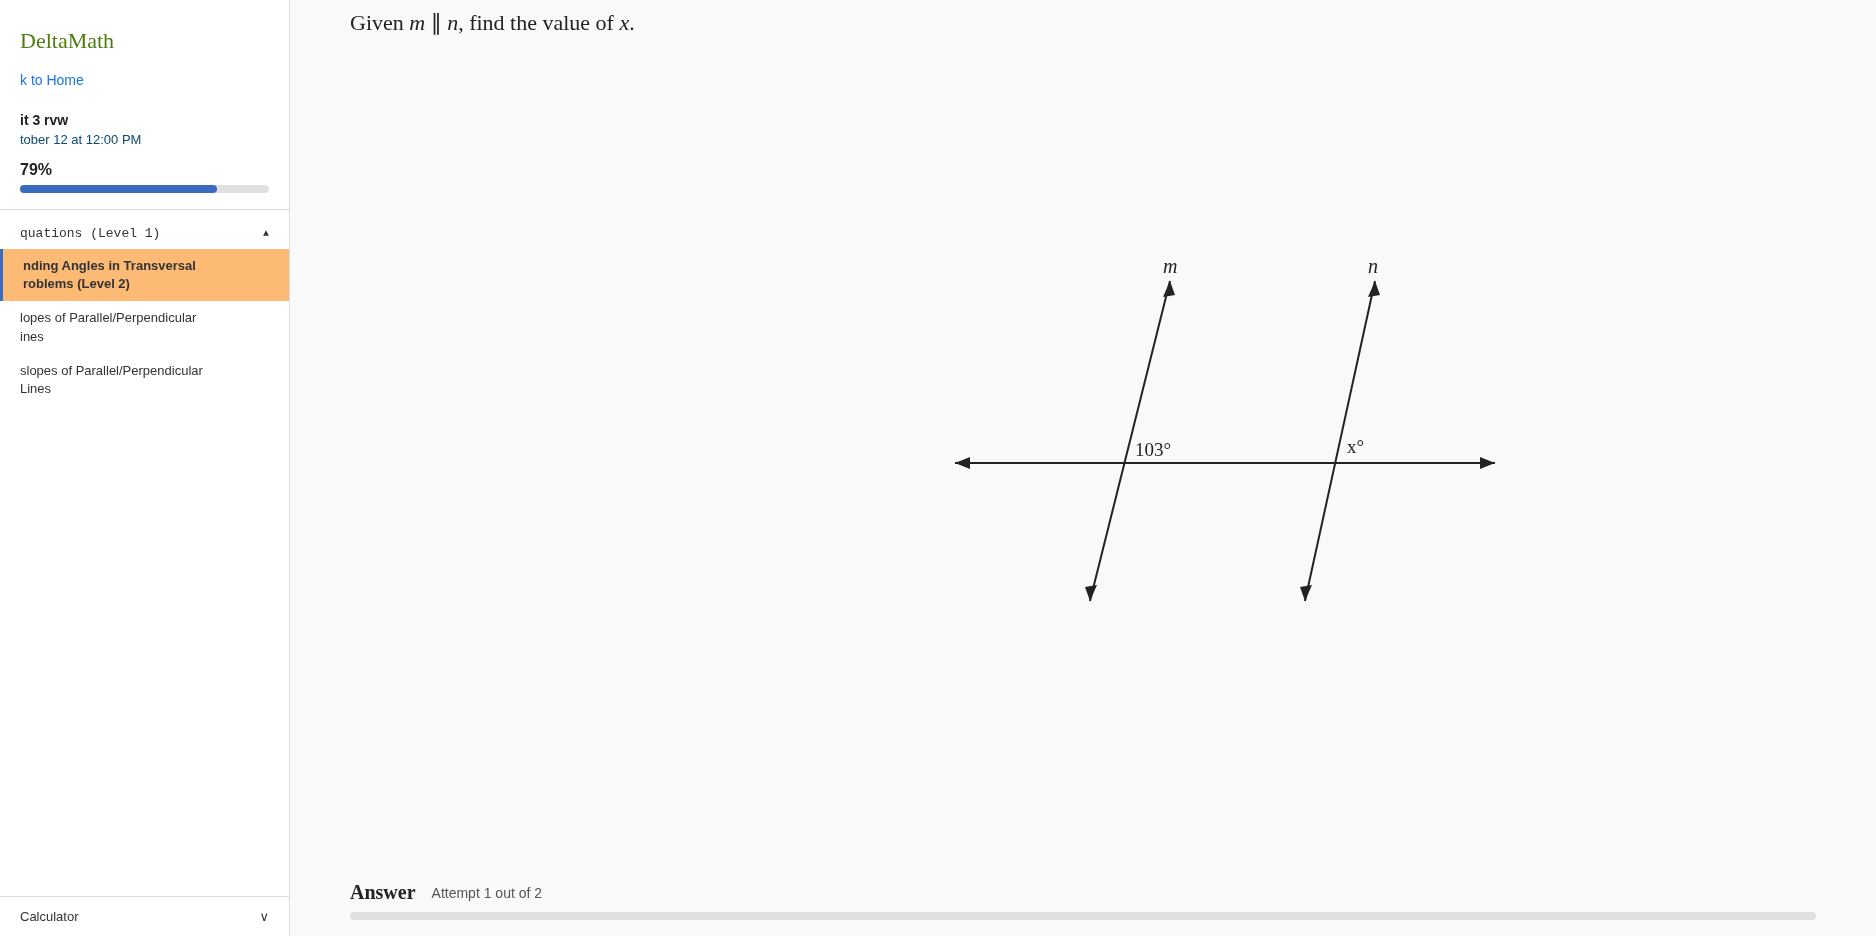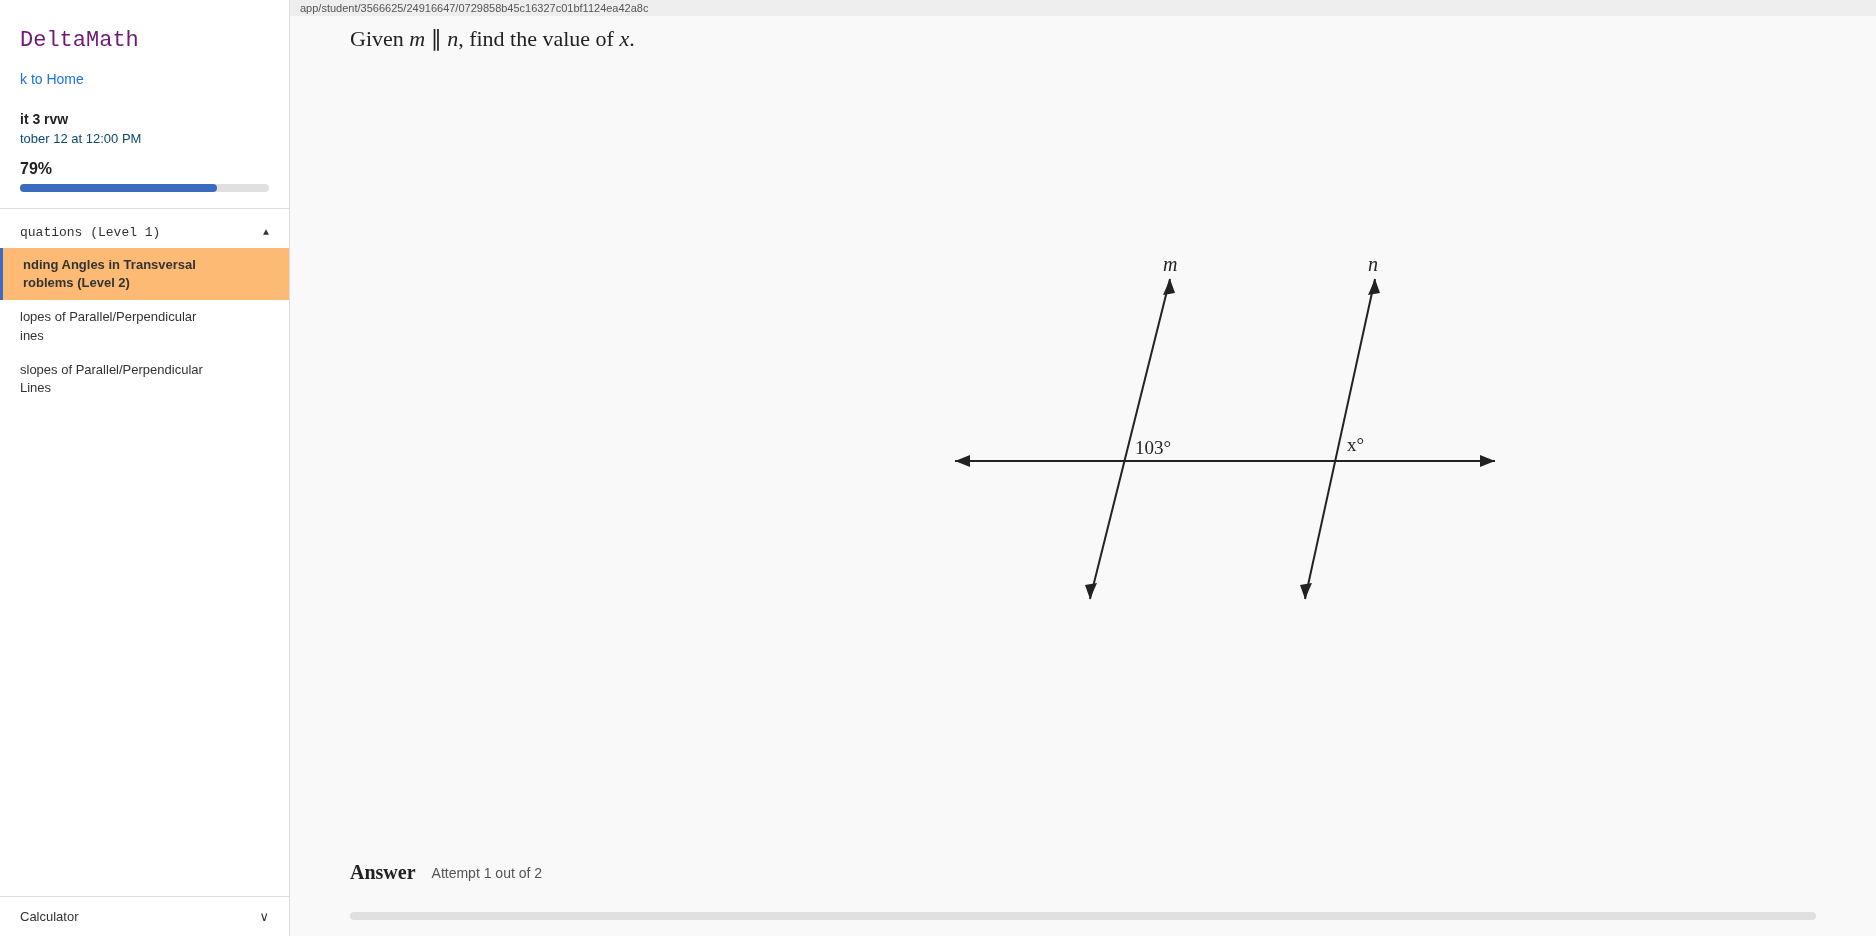--- a/index.html
+++ b/index.html
@@ -19,22 +19,22 @@
       border-right: 1px solid #ddd;
       display: flex;
       flex-direction: column;
       padding: 0;
       overflow: hidden;
     }
     .sidebar-logo {
       font-size: 22px;
       font-weight: bold;
       padding: 28px 20px 10px 20px;
-      color: #701a75;
-      font-family: Liberation Mono, monospace;
+      color: #4d7c0f;
+      font-family: Liberation Serif, serif;
     }
     .sidebar-logo span { font-weight: normal; }
     .sidebar-back-link {
       color: #1a73e8;
       font-size: 14px;
       padding: 8px 20px 16px 20px;
       cursor: pointer;
       font-family: Arial, sans-serif;
     }
     .sidebar-section-title {
@@ -204,21 +204,21 @@
       align-items: center;
       justify-content: center;
       min-height: 400px;
     }
 
     
     .answer-area {
       padding: 10px 60px 16px 60px;
       display: flex;
       flex-direction: column;
-      gap: 24px;
+      gap: 4px;
     }
     .answer-row {
       display: flex;
       align-items: center;
       gap: 16px;
     }
     .answer-label {
       font-size: 20px;
       font-weight: bold;
       color: #222;
@@ -284,21 +284,20 @@
   </div>
 
   <div class="sidebar-bottom">
     <span>Calculator</span>
     <span>∨</span>
   </div>
 </div>
 
 <div class="main-content">
 
-  <div class="url-bar">app/student/3566625/24916647/0729858b45c16327c01bf1124ea42a8c</div>
 
 
   <div class="problem-area">
     <div class="problem-text">
       Given <em>m</em> ∥ <em>n</em>, find the value of <em>x</em>.
     </div>
 
     <div class="diagram-container">
       <svg width="620" height="430" viewBox="0 0 620 430">
 

